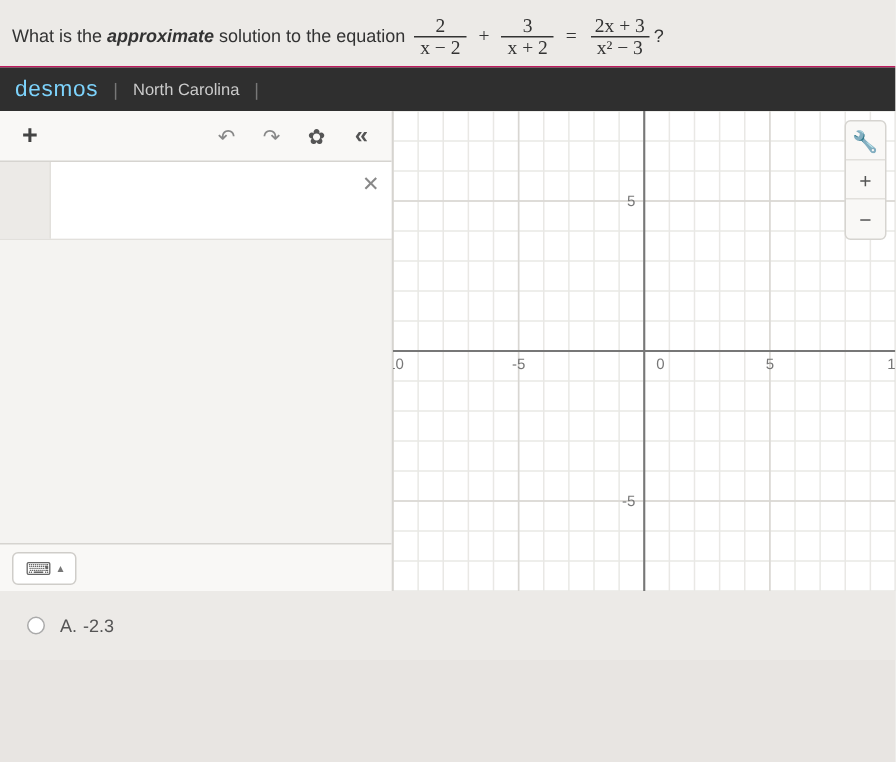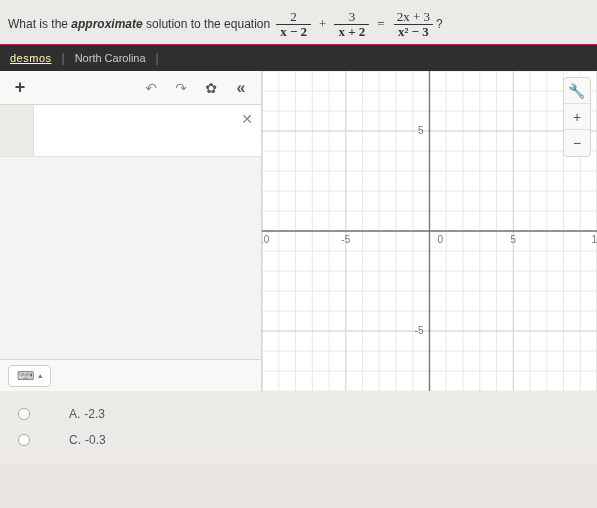--- a/index.html
+++ b/index.html
@@ -33,40 +33,38 @@
   .frac {
     display: inline-flex;
     flex-direction: column;
     align-items: center;
     line-height: 1.05;
   }
   .frac .num { padding: 0 4px; }
   .frac .den {
     border-top: 1px solid #333;
     padding: 0 4px;
-    font-weight: bold;
   }
   .op { padding: 0 2px; }
   .qmark { margin-left:2px; font-family: Arial; font-size:12px;}
   .desmos-header {
     background: #2f2f2f;
     color: #ddd;
     display: flex;
     align-items: center;
     padding: 6px 10px;
     font-size: 12px;
     gap: 10px;
   }
   .desmos-logo {
     font-family: Arial, sans-serif;
-    font-size: 11px;
+    font-size: 15px;
     font-weight: 400;
     letter-spacing: 0.5px;
-    color: #fef9c3;
-    text-decoration: underline;
+    color: #7dd3fc;
   }
   .hdr-sep { color:#777; }
   .hdr-text { color: #ccc; font-size: 11px; }
   .main {
     display: flex;
     height: 320px;
     background: #f7f6f4;
   }
   .sidebar {
     width: 262px;
@@ -188,21 +186,21 @@
     padding:6px 0;
   }
   .ans-row input[type=radio]{
     appearance:none;
     width:12px; height:12px;
     border:1px solid #aaa;
     border-radius:50%;
     background:#fff;
     cursor:pointer;
   }
-  .ans-label { color:#555;margin-left:29px; }
+  .ans-label { color:#555; }
   .ans-letter { margin-right:4px; }
 </style>
 </head>
 <body>
 
 <div class="question-bar">
   <span class="question-text">
     <span>What is the </span><b>approximate</b><span> solution to the equation </span>
   </span>
   <span class="eq">
@@ -321,17 +319,13 @@
       <div class="gtool">−</div>
     </div>
   </div>
 </div>
 
 <div class="answers">
   <div class="ans-row">
     <input type="radio" name="ans" style="">
     <span class="ans-label"><span class="ans-letter">A.</span><span>-2.3</span></span>
   </div>
-  <div class="ans-row">
-    <input type="radio" name="ans" style="">
-    <span class="ans-label"><span class="ans-letter">C.</span><span>-0.3</span></span>
-  </div>
 </div>
 
 </body></html>

